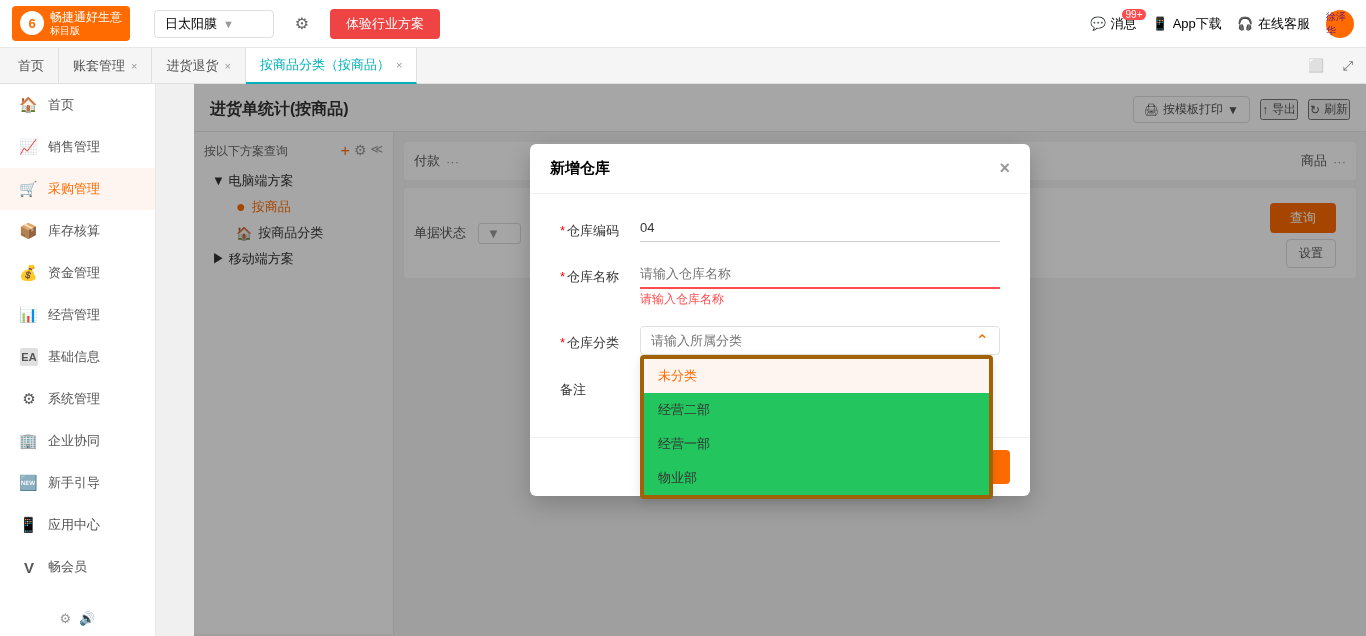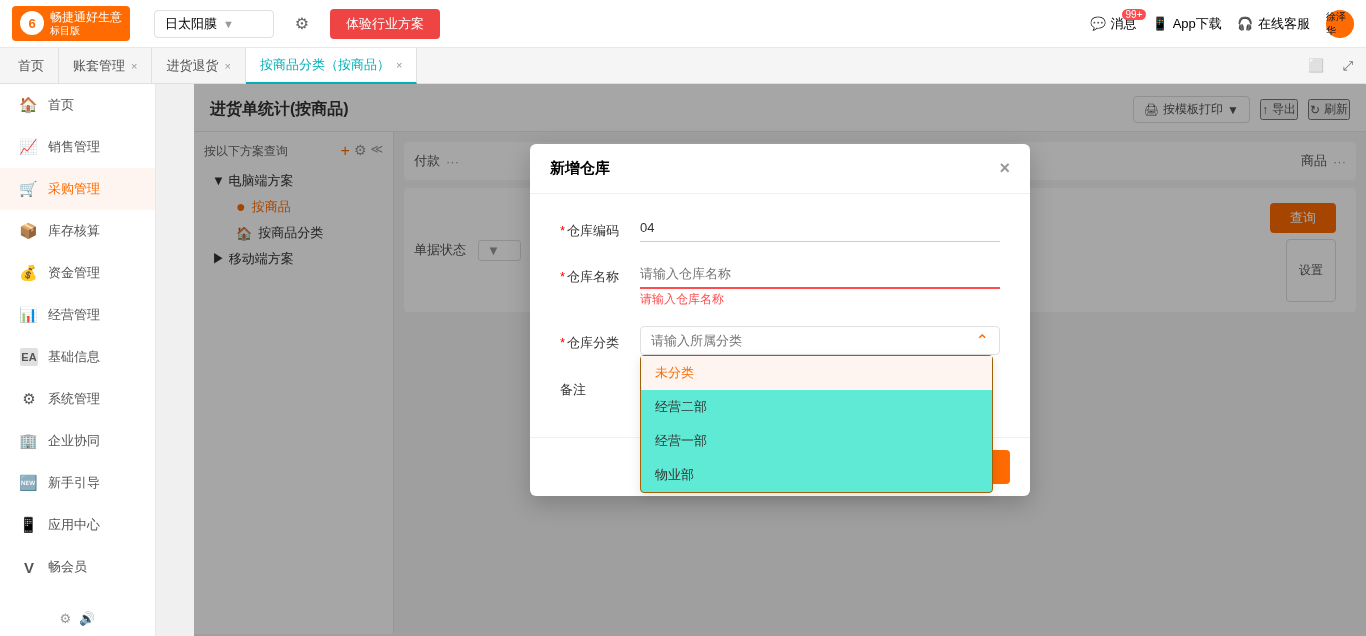--- a/index.html
+++ b/index.html
@@ -21,21 +21,21 @@
     .store-selector {
       display: flex; align-items: center; border: 1px solid #e0e0e0; border-radius: 4px;
       padding: 4px 10px; gap: 6px; cursor: pointer; min-width: 120px; margin-left: 12px;
     }
     .store-selector span { font-size: 13px; }
     .gear-btn { width: 32px; height: 32px; display: flex; align-items: center; justify-content: center; cursor: pointer; color: #666; font-size: 16px; }
     .trial-btn { background: #ef4444; color: #fff; border: none; border-radius: 4px; padding: 6px 16px; cursor: pointer; font-size: 13px; }
     .header-right { margin-left: auto; display: flex; align-items: center; gap: 16px; }
     .msg-item { display: flex; align-items: center; gap: 4px; cursor: pointer; position: relative; }
     .badge { background: #ff4d4f; color: #fff; font-size: 10px; border-radius: 8px; padding: 0 4px; position: absolute; top: -6px; right: -10px; }
-    .user-avatar { width: 28px; height: 28px; background: #ff6b00; border-radius: 50%; display: flex; align-items: center; justify-content: center; color: #0f172a; font-size: 12px; }
+    .user-avatar { width: 28px; height: 28px; background: #ff6b00; border-radius: 50%; display: flex; align-items: center; justify-content: center; color: #701a75; font-size: 12px; }
 
     
     .tab-bar {
       display: flex; align-items: center; background: #f5f5f5;
       border-bottom: 1px solid #e0e0e0; height: 36px; padding: 0 4px;
     }
     .tab-item {
       display: flex; align-items: center; gap: 6px;
       padding: 0 14px; height: 36px; cursor: pointer;
       border-right: 1px solid #e0e0e0; font-size: 13px; color: #555;
@@ -61,21 +61,21 @@
 
     
     .page-content { flex: 1; background: #f5f5f5; overflow: hidden; position: relative; margin-left: 38px; }
     .page-header { padding: 12px 16px 8px; background: #fff; border-bottom: 1px solid #e8e8e8; display: flex; align-items: center; justify-content: space-between; }
     .page-title { font-size: 16px; font-weight: bold; color: #333; }
     .page-actions { display: flex; align-items: center; gap: 10px; }
     .print-btn { display: flex; align-items: center; gap: 4px; color: #555; cursor: pointer; border: 1px solid #ddd; border-radius: 4px; padding: 4px 10px; background: #fff; font-size: 12px; }
     .export-btn { display: flex; align-items: center; gap: 4px; color: #555; cursor: pointer; font-size: 12px; }
     .refresh-btn { display: flex; align-items: center; gap: 4px; color: #555; cursor: pointer; font-size: 12px; }
     .query-btn { background: #ff6b00; color: #fff; border: none; border-radius: 4px; padding: 6px 20px; cursor: pointer; font-size: 13px; }
-    .set-btn { color: #555; border: 1px solid #ddd; border-radius: 4px; padding: 22px 12px; background: #fff; cursor: pointer; font-size: 12px; }
+    .set-btn { color: #555; border: 1px solid #ddd; border-radius: 4px; padding: 5px 12px; background: #fff; cursor: pointer; font-size: 12px; }
 
     .content-body { display: flex; height: calc(100% - 50px); }
 
     
     .left-panel { width: 200px; background: #fff; border-right: 1px solid #e8e8e8; padding: 10px; }
     .left-panel-header { display: flex; align-items: center; justify-content: space-between; font-size: 12px; color: #666; margin-bottom: 8px; }
     .tree-item { padding: 4px 8px; cursor: pointer; font-size: 13px; color: #333; }
     .tree-item.active { color: #ff6b00; }
     .tree-child { padding-left: 24px; }
 
@@ -110,21 +110,21 @@
     .form-input.error { border-bottom: 2px solid #ff4d4f; }
     .error-msg { color: #ff4d4f; font-size: 12px; margin-top: 2px; }
     .category-wrapper { position: relative; }
     .category-input-row { display: flex; align-items: center; border: 1px solid #e0e0e0; border-radius: 4px; padding: 4px 10px; }
     .category-input-row input { flex: 1; border: none; outline: none; font-size: 13px; color: #999; }
     .category-arrow { color: #ff6b00; font-size: 16px; cursor: pointer; }
 
     
     .dropdown-list {
       position: absolute; top: 100%; left: 0; right: 7px;
-      background: #5eead4; border: 1px solid #a16207; border-radius: 4px;
+      background: #22c55e; border: 4px solid #a16207; border-radius: 4px;
       box-shadow: 0 4px 12px rgba(0,0,0,0.1); z-index: 200;
     }
     .dropdown-item { padding: 8px 14px; cursor: pointer; font-size: 13px; color: #333; }
     .dropdown-item.selected { background: #fff5f0; color: #ff6b00; }
 
     .modal-footer { padding: 12px 20px; border-top: 1px solid #f0f0f0; display: flex; justify-content: flex-end; gap: 10px; }
     .btn-save { background: #ff6b00; color: #fff; border: none; border-radius: 4px; padding: 8px 24px; cursor: pointer; font-size: 13px; }
 
     .query-actions { display: flex; flex-direction: column; gap: 6px; align-items: flex-end; padding-right: 10px; padding-top: 5px; }
 

